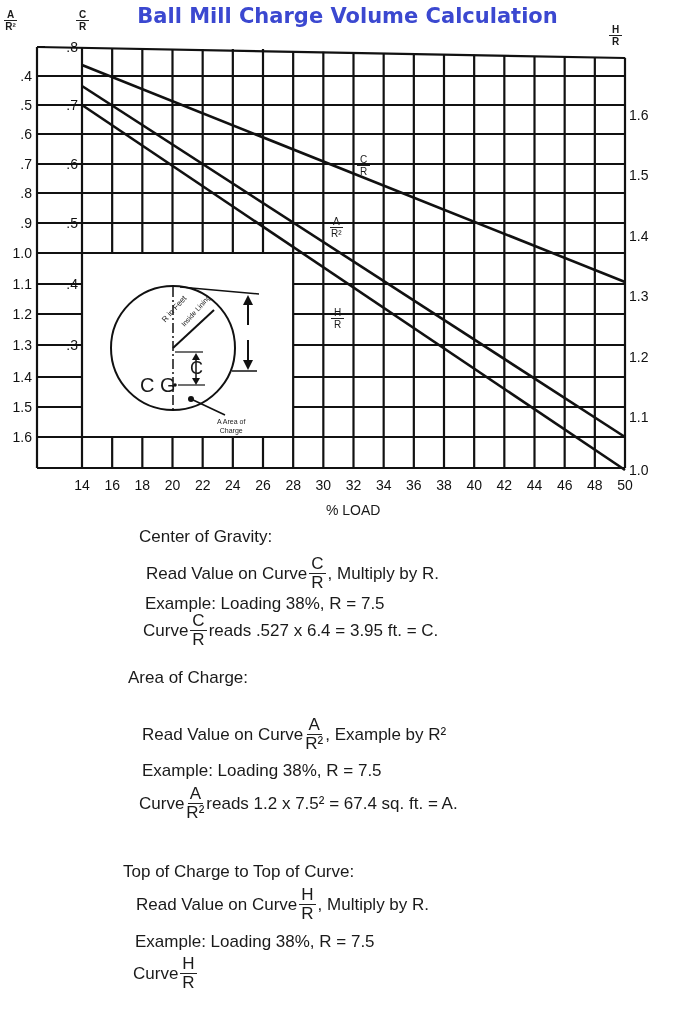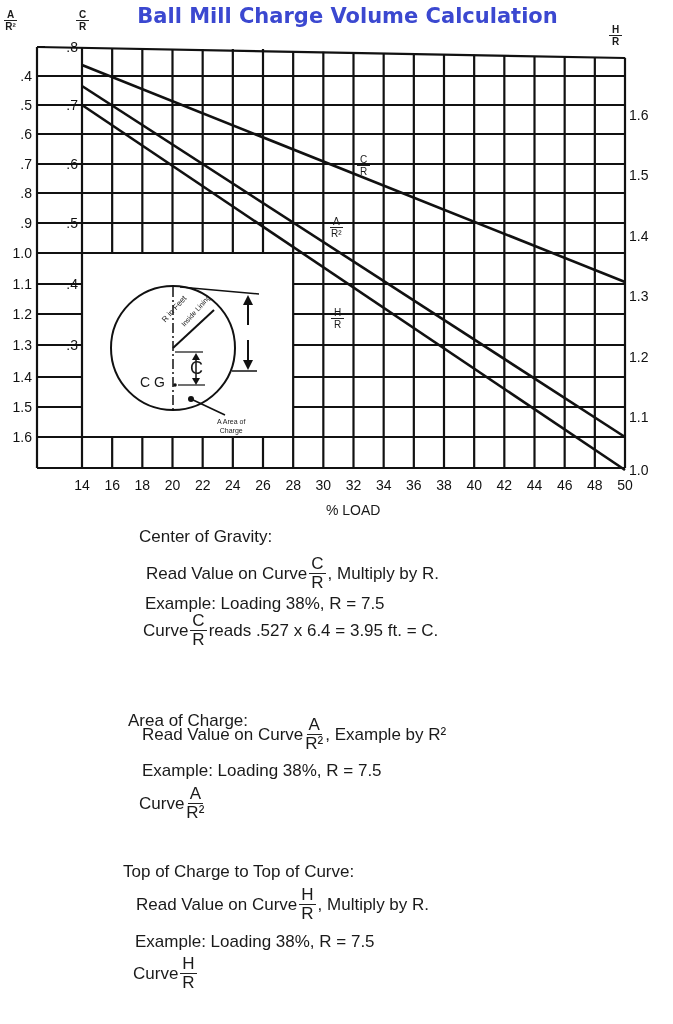--- a/index.html
+++ b/index.html
@@ -173,21 +173,21 @@
   <span>R²</span>
 </div>
 <div class="frac" style="left:331px; top:307px; font-weight:normal;">
   <span class="num">H</span>
   <span>R</span>
 </div>
 
 <div style="position:absolute; left:160px; top:318px; font-size:8px; transform:rotate(-48deg); transform-origin:left top; white-space:nowrap;">R in Feet</div>
 <div style="position:absolute; left:180px; top:323px; font-size:7px; transform:rotate(-48deg); transform-origin:left top; white-space:nowrap;">Inside Lining</div>
 <div style="position:absolute; left:190px; top:358px; font-size:18px;">C</div>
-<div style="position:absolute; left:140px; top:374px; font-size:14px;">C G</div>
+<div style="position:absolute; left:140px; top:374px; font-size:20px;">C G</div>
 <div style="position:absolute; left:217px; top:417px; font-size:7px; text-align:center; line-height:9px;">
   <div>A  Area of</div>
   <div>Charge</div>
 </div>
 
 <div style="position:absolute; left:326px; top:502px; font-size:14px;text-align:center;">% LOAD</div>
 
 <div class="notes">
   <div class="line" style="left:139px; top:527px;">Center of Gravity:</div>
   <div class="line" style="left:146px; top:555px;">
@@ -201,36 +201,37 @@
   <div class="line" style="left:145px; top:594px;">Example: Loading 38%, R = 7.5</div>
   <div class="line" style="left:143px; top:612px;">
     <span>Curve</span>
     <span class="ifrac">
         <span class="n">C</span>
         <span>R</span>
       </span>
     <span>reads .527 x 6.4 = 3.95 ft. = C.</span>
   </div>
 
-  <div class="line" style="left:128px; top:711px;">Area of Charge:</div>
+  <div class="line" style="left:128px; top:668px;">Area of Charge:</div>
   <div class="line" style="left:142px; top:716px;">
     <span>Read Value on Curve</span>
     <span class="ifrac">
         <span class="n">A</span>
         <span>R²</span>
       </span>
     <span>, Example by R²</span>
   </div>
   <div class="line" style="left:142px; top:761px;">Example: Loading 38%, R = 7.5</div>
   <div class="line" style="left:139px; top:785px;">
     <span>Curve</span>
     <span class="ifrac">
         <span class="n">A</span>
         <span>R²</span>
       </span>
+    <span>reads 1.2 x 7.5² = 67.4 sq. ft. = A.</span>
   </div>
 
   <div class="line" style="left:123px; top:862px;">Top of Charge to Top of Curve:</div>
   <div class="line" style="left:136px; top:886px;">
     <span>Read Value on Curve</span>
     <span class="ifrac">
         <span class="n">H</span>
         <span>R</span>
       </span>
     <span>, Multiply by R.</span>

